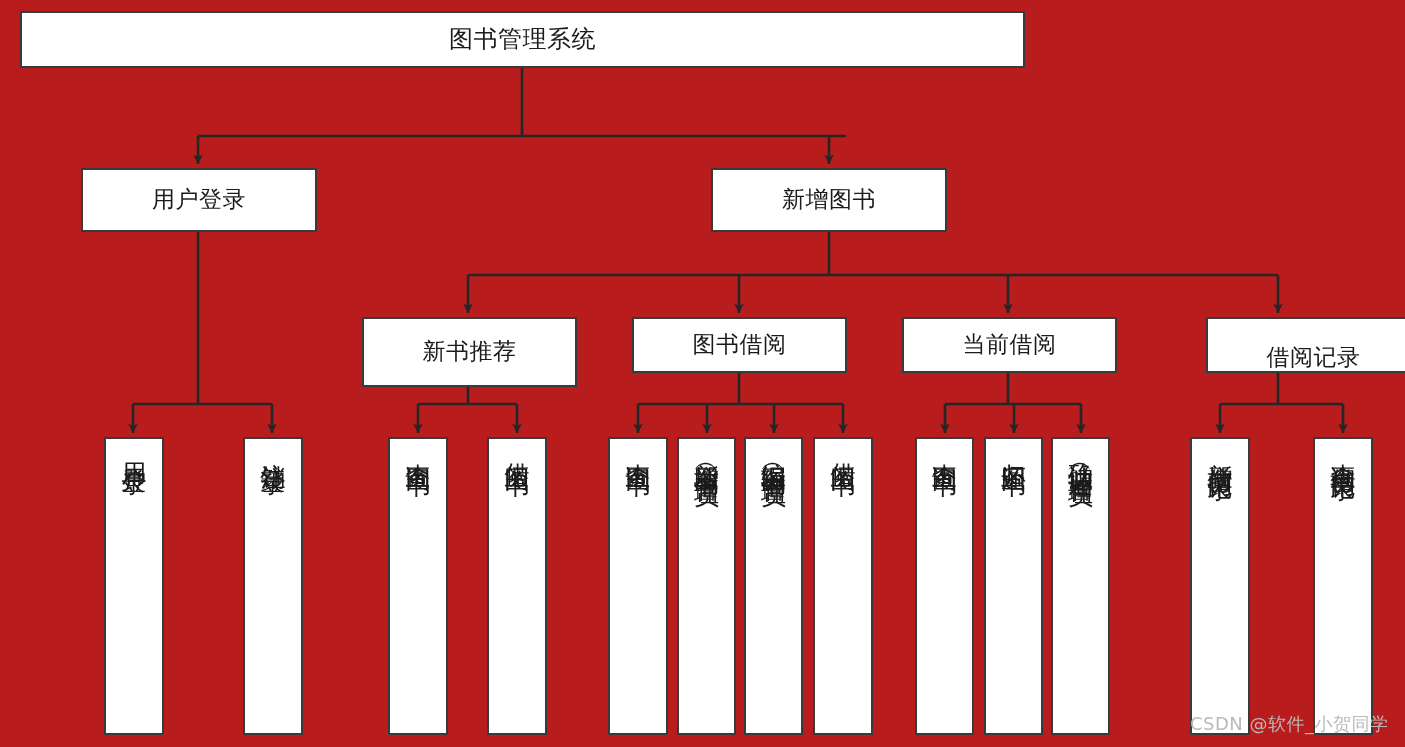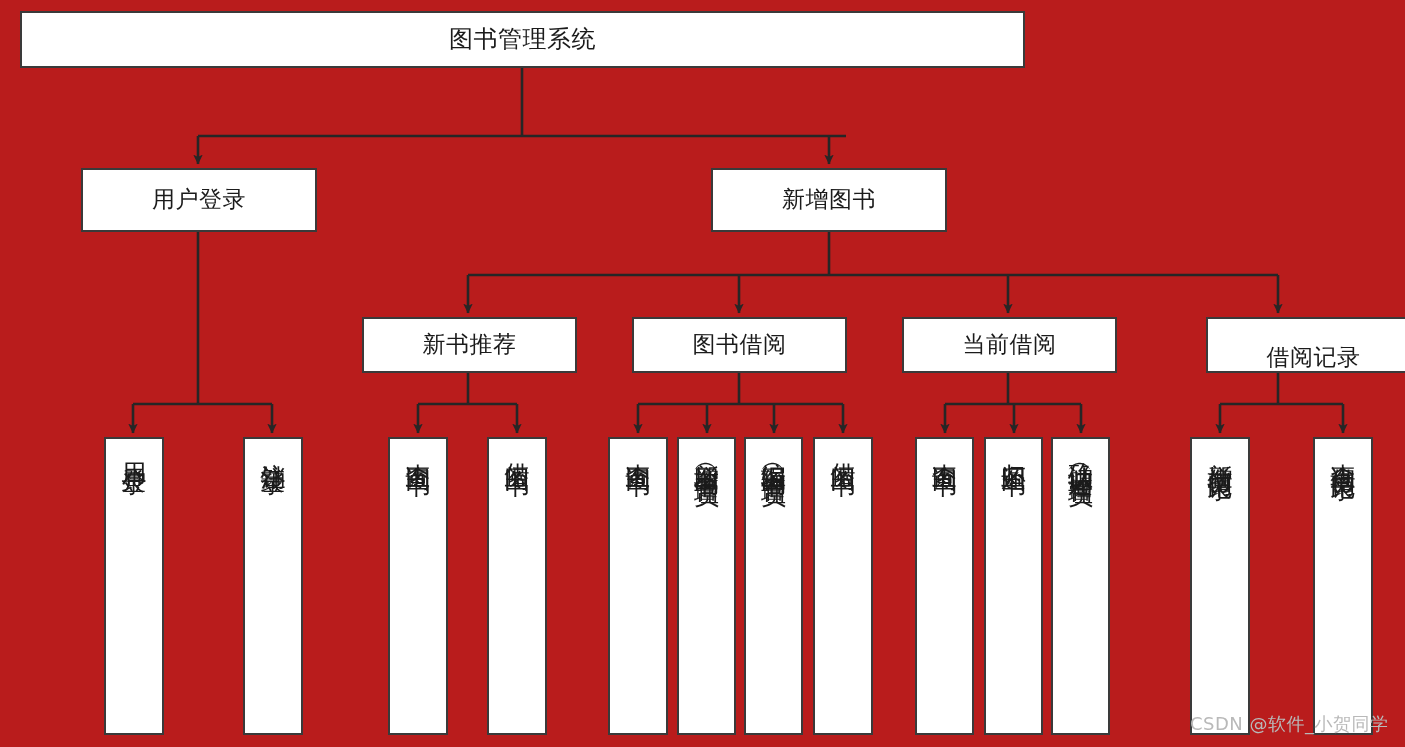--- a/index.html
+++ b/index.html
@@ -133,21 +133,21 @@
     <span class="label">图书管理系统</span>
   </div>
 
   <div class="node horiz" id="node-l2-0" style="left: 81px; top: 168px; width: 236px; height: 64px;">
     <span class="label">用户登录</span>
   </div>
   <div class="node horiz" id="node-l2-1" style="left: 711px; top: 168px; width: 236px; height: 64px;">
     <span class="label">新增图书</span>
   </div>
 
-  <div class="node horiz" id="node-l3-0" style="left: 362px; top: 317px; width: 215px; height: 56px;">
+  <div class="node horiz" id="node-l3-0" style="left: 362px; top: 317px; width: 215px; height: 70px;">
     <span class="label">新书推荐</span>
   </div>
   <div class="node horiz" id="node-l3-2" style="left: 902px; top: 317px; width: 215px; height: 56px;">
     <span class="label">当前借阅</span>
   </div>
   <div class="node horiz" id="node-l3-1" style="left: 632px; top: 317px; width: 215px; height: 56px;">
     <span class="label">图书借阅</span>
   </div>
   <div class="node horiz" id="node-l3-3" style="left: 1206px; top: 317px; width: 215px; height: 56px; align-items: flex-end;">
     <span class="label">借阅记录</span>

